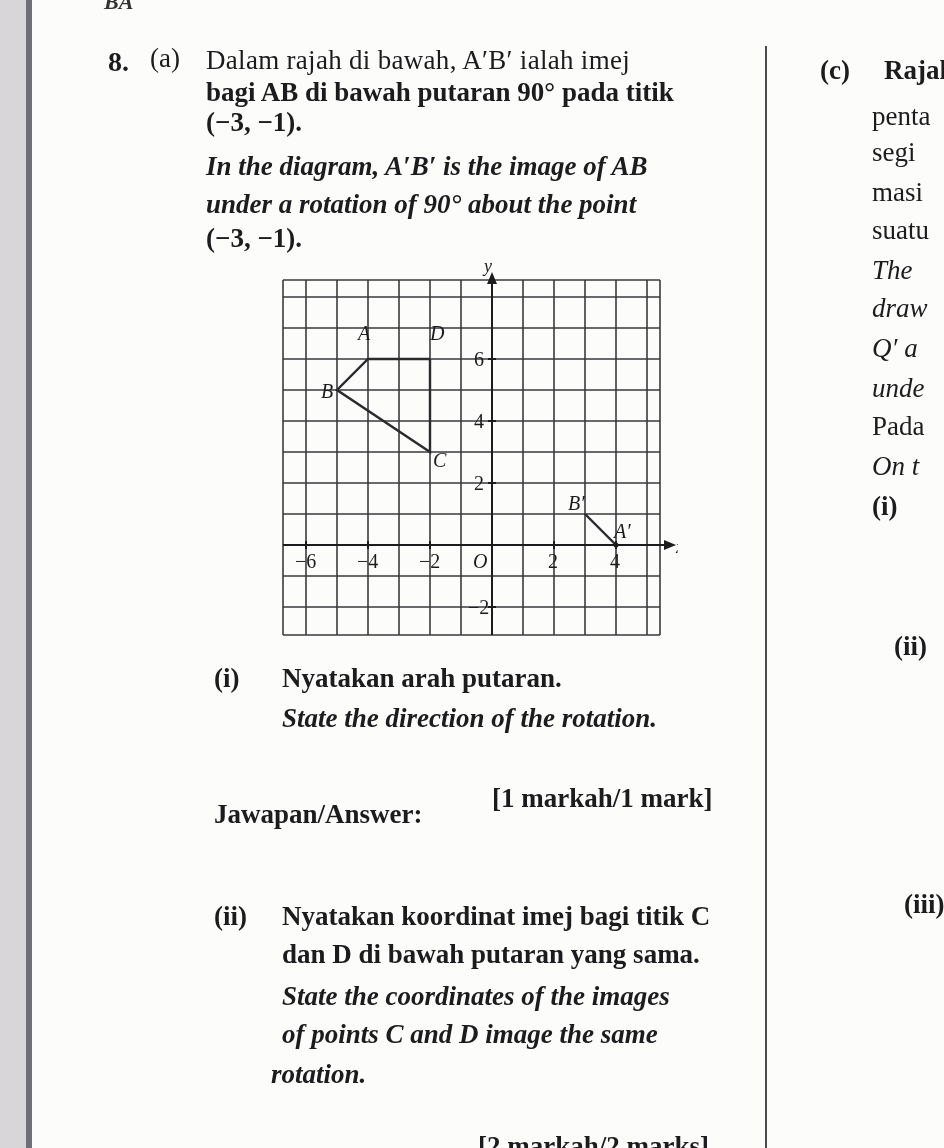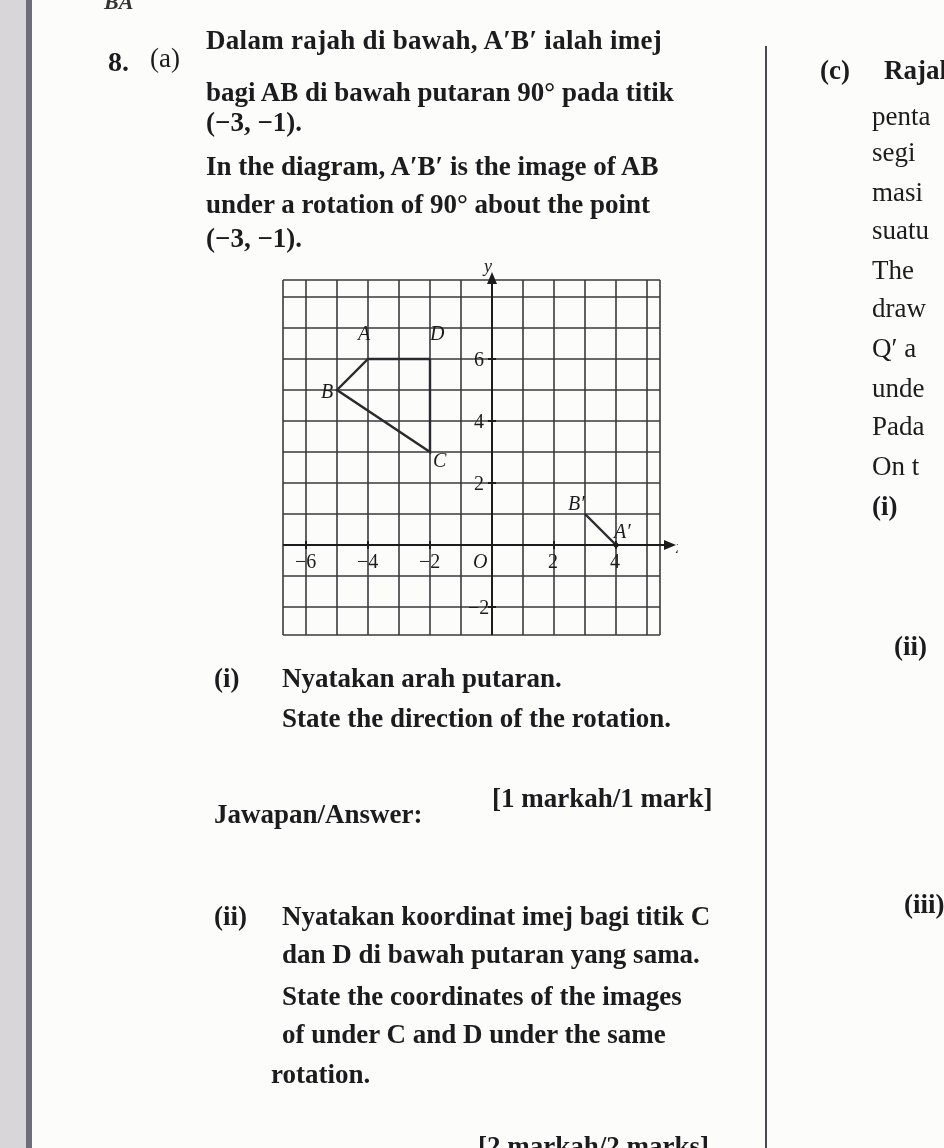--- a/index.html
+++ b/index.html
@@ -7,40 +7,40 @@
     width: 944px; height: 1148px; overflow: hidden; position: relative;
     background: #fdfdfc;
     font-family: "Liberation Serif", "DejaVu Serif", serif;
     color: #1c1c1e;
   }
   .left-strip { position: absolute; left: 0; top: 0; width: 26px; height: 1148px; background: #d8d6d8; }
   .left-rule { position: absolute; left: 26px; top: 0; width: 6px; height: 1148px; background: #6e6e78; }
   .page { position: absolute; left: 32px; top: 0; right: 0; bottom: 0; background: #fcfcfb; }
   .col-rule { position: absolute; left: 765px; top: 46px; width: 2px; height: 1102px; background: #4a4a4e; }
   .t { position: absolute; white-space: nowrap; font-size: 27px; line-height: 32px; }
-  .i { }
+  .i { font-style: italic; }
   .top-crop { position: absolute; left: 104px; top: -14px; font-size: 22px; font-weight: bold; font-style: italic; color: #333; }
   .qnum { left: 108px; top: 46px; font-weight: bold; font-size: 28px; }
   .graph { position: absolute; left: 278px; top: 262px; }
   .answer-area { position: absolute; }
 </style>
 </head>
 <body>
 
 <div class="left-strip"></div>
 <div class="left-rule"></div>
 <div class="page"></div>
 <div class="col-rule"></div>
 
 <div class="t top-crop">BA</div>
 
 <div class="t qnum">8.</div>
 <div class="t" style="left:150px; top:42px;">(a)</div>
 
-<div class="t" style="left:206px; top:24px; font-weight:bold; letter-spacing:0.3px;">Dalam  rajah  di  bawah,  A′B′  ialah  imej</div>
+<div class="t" style="left:206px; top:44px; font-weight:normal; letter-spacing:0.3px;">Dalam  rajah  di  bawah,  A′B′  ialah  imej</div>
 <div class="t" style="left:206px; top:76px; font-weight:bold;">bagi AB di bawah putaran 90° pada titik</div>
 <div class="t" style="left:206px; top:106px; font-weight:bold;">(−3, −1).</div>
 
 <div class="t i" style="left:206px; top:150px; font-weight:bold;">In the diagram, A′B′ is the image of AB</div>
 <div class="t i" style="left:206px; top:188px; font-weight:bold;">under a rotation of 90° about the point</div>
 <div class="t" style="left:206px; top:222px; font-weight:bold;">(−3, −1).</div>
 
 <svg class="graph" width="400" height="390" viewBox="0 0 400 390">
 
   <g stroke="#3a3a3e" stroke-width="1.6" fill="none">
@@ -121,21 +121,21 @@
 <div class="t" style="left:282px; top:662px; font-weight:bold;">Nyatakan arah putaran.</div>
 <div class="t i" style="left:282px; top:702px; font-weight:bold;">State the direction of the rotation.</div>
 <div class="t" style="left:492px; top:742px; font-weight:bold;margin-top:40px;">[1 markah/1 mark]</div>
 <div class="t" style="left:214px; top:782px; font-weight:bold;margin-top:16px;">Jawapan/Answer:</div>
 <div class="answer-area" style="left:214px; top:820px; width:540px; height:60px;"></div>
 
 <div class="t" style="left:214px; top:900px; font-weight:bold;">(ii)</div>
 <div class="t" style="left:282px; top:900px; font-weight:bold;">Nyatakan koordinat imej bagi titik C</div>
 <div class="t" style="left:282px; top:938px; font-weight:bold;font-family:Liberation Serif, serif;">dan D di bawah putaran yang sama.</div>
 <div class="t i" style="left:282px; top:980px; font-weight:bold;">State  the  coordinates  of  the  images</div>
-<div class="t i" style="left:282px; top:1018px; font-weight:bold;">of  under  C  and  D  under  the  same</div>
+<div class="t i" style="left:282px; top:1018px; font-weight:bold;">of  points  C  and  D  image  the  same</div>
 <div class="t i" style="left:271px; top:1058px; font-weight:bold;">rotation.</div>
 <div class="t" style="left:478px; top:1100px; font-weight:bold;margin-top:30px;">[2 markah/2 marks]</div>
 
 <div class="t" style="left:820px; top:54px; font-weight:bold;">(c)</div>
 <div class="t" style="left:872px; top:54px; font-weight:bold;margin-left:12px;">Rajah</div>
 <div class="t" style="left:872px; top:100px;">penta</div>
 <div class="t" style="left:872px; top:136px;">segi</div>
 <div class="t" style="left:872px; top:176px;">masi</div>
 <div class="t" style="left:872px; top:214px;">suatu</div>
 <div class="t i" style="left:872px; top:254px;">The</div>

